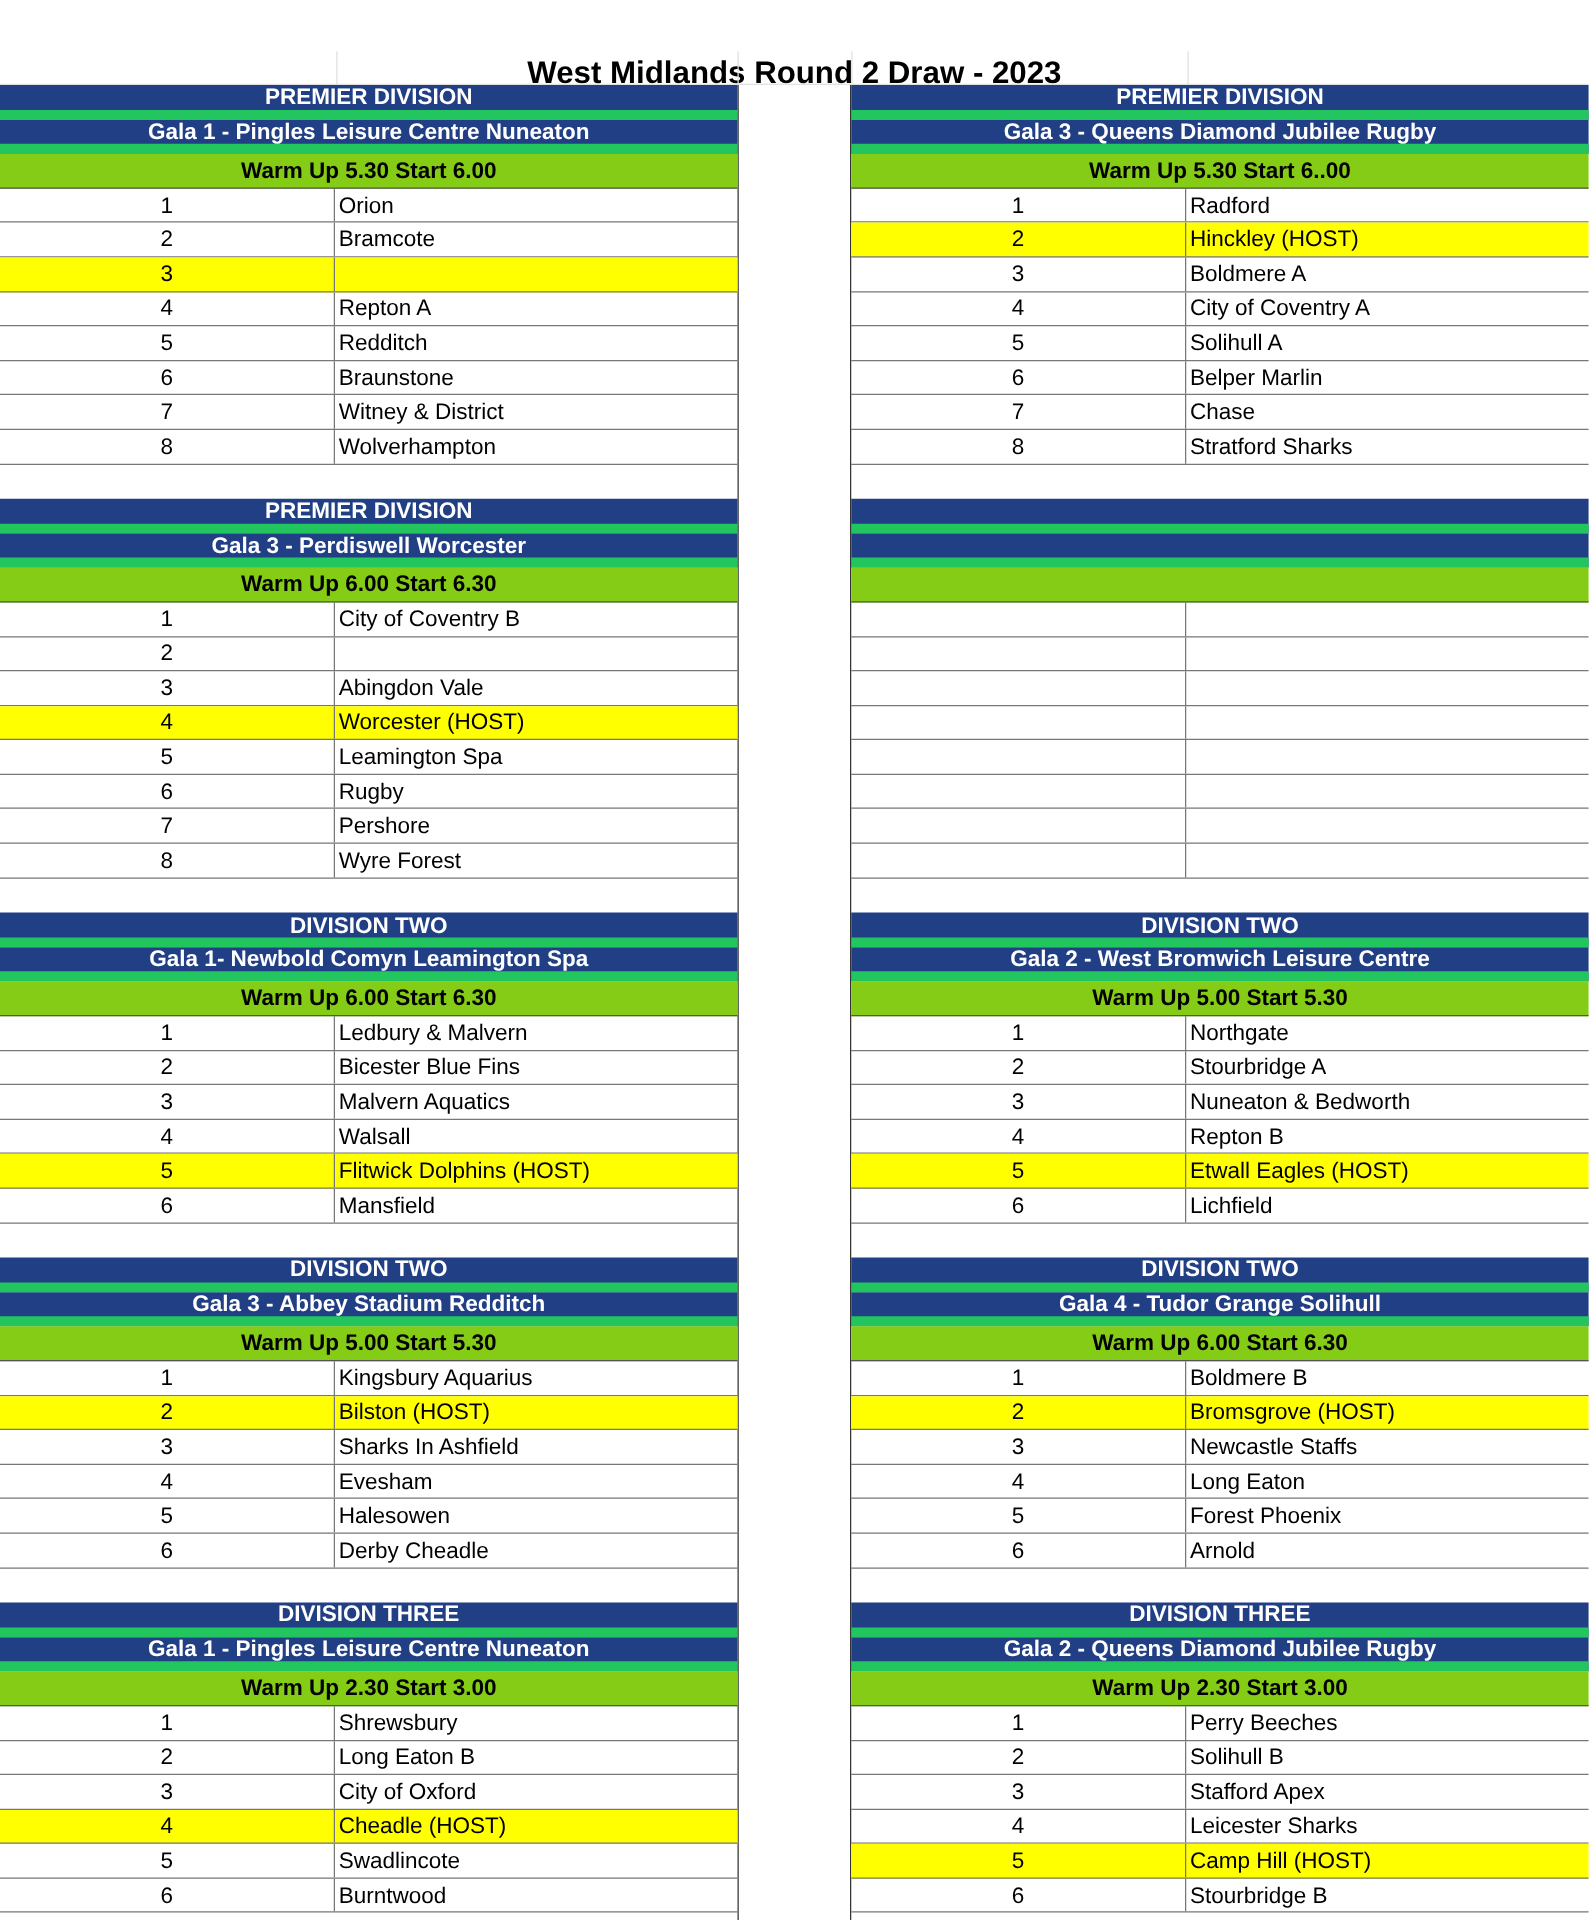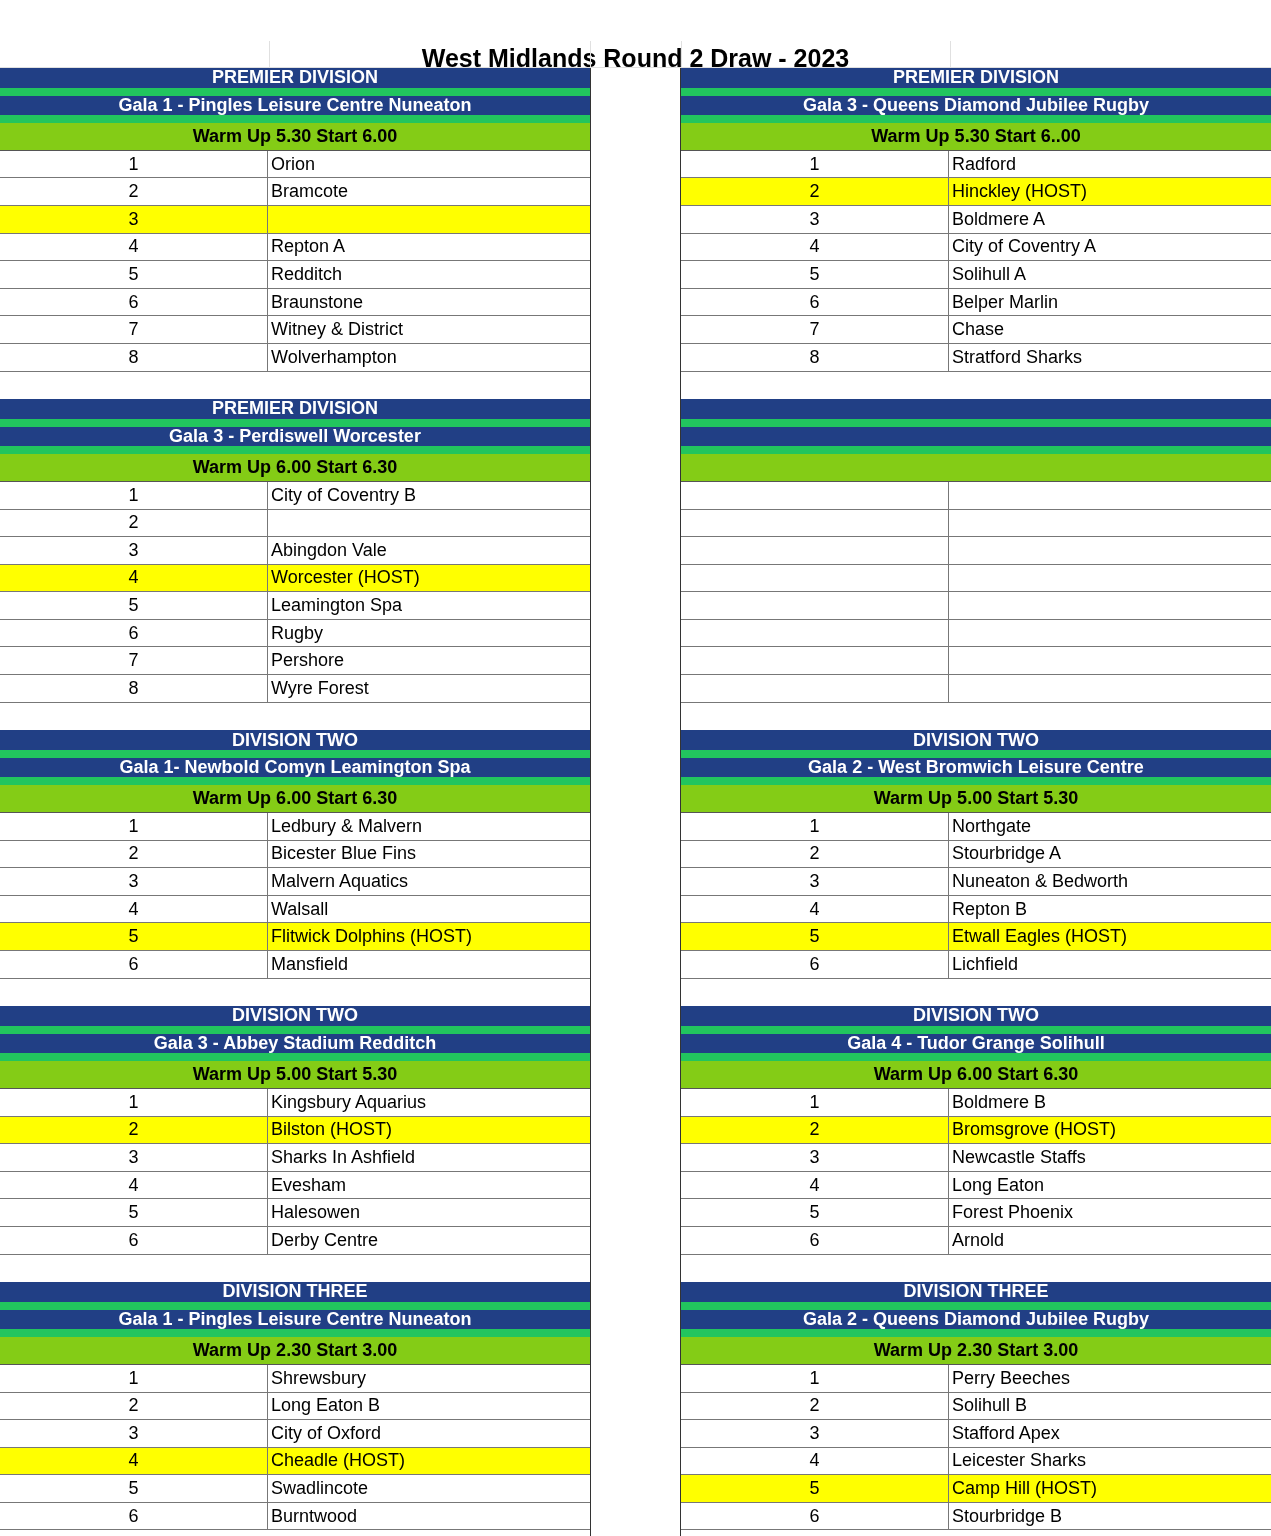--- a/index.html
+++ b/index.html
@@ -156,21 +156,21 @@
       <div class="row entry">
         <div class="num">4</div>
         <div class="team">Evesham</div>
       </div>
       <div class="row entry">
         <div class="num">5</div>
         <div class="team">Halesowen</div>
       </div>
       <div class="row entry">
         <div class="num">6</div>
-        <div class="team">Derby Centre</div>
+        <div class="team">Derby Cheadle</div>
       </div>
       <div class="spacer"></div>
     </div>
     <div>
       <div class="row hdr">DIVISION THREE</div>
       <div class="row hdr">Gala 1 - Pingles Leisure Centre Nuneaton</div>
       <div class="row sub">Warm Up 2.30 Start 3.00</div>
       <div class="row entry">
         <div class="num">1</div>
         <div class="team">Shrewsbury</div>

